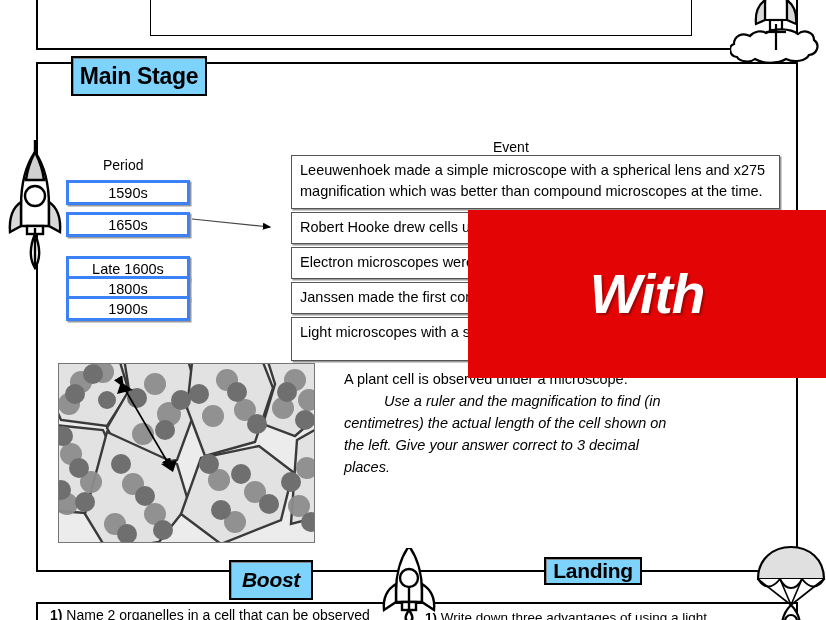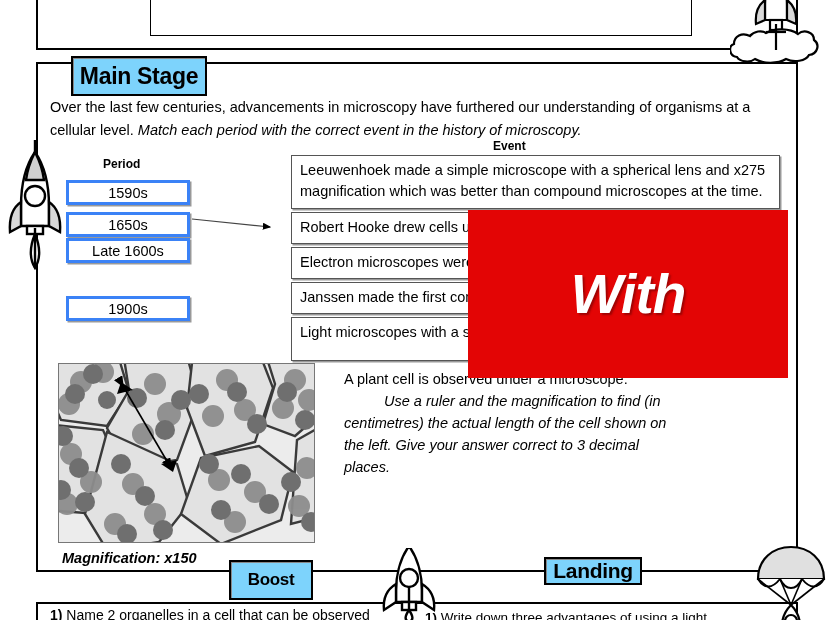--- a/index.html
+++ b/index.html
@@ -57,21 +57,22 @@
     box-shadow: 1px 1px 0 #888 inset;
   }
   .tab-main {
     left: 71px; top: 56px;
     width: 136px; height: 40px;
     font-size: 23px;
   }
   .tab-boost {
     left: 229px; top: 560px;
     width: 84px; height: 40px;
-    font-size: 17px;
+    font-size: 21px;
+    font-style: italic;
   }
   .tab-landing {
     left: 544px; top: 557px;
     width: 98px; height: 28px;
     font-size: 21px;
   }
 
   
   .top-list-box {
     position: absolute;
@@ -88,22 +89,22 @@
     left: 50px; top: 96px;
     width: 706px;
     font-size: 14.5px;
     line-height: 23px;
   }
   .intro .ital { font-style: italic; }
 
   
   .col-head {
     position: absolute;
-    font-weight: bold;
-    font-size: 12px;
+    font-weight: normal;
+    font-size: 14px;
   }
   .head-period { left: 103px; top: 157px; }
   .head-event  { left: 493px; top: 139px; }
 
   
   .period-box {
     position: absolute;
     left: 66px;
     width: 124px;
     height: 25px;
@@ -174,21 +175,21 @@
     left: 425px; top: 610px;
     width: 330px;
     font-size: 13.5px;
   }
   .q-num { font-weight: bold; }
 
   
   .answers-overlay {
     position: absolute;
     left: 468px; top: 210px;
-    width: 320px; height: 168px;
+    width: 358px; height: 168px;
     background: #e30505;
     z-index: 20;
     display: flex;
     flex-direction: column;
     align-items: center;
     justify-content: center;
   }
   .answers-overlay .line {
     color: #ffffff;
     font-weight: bold;
@@ -216,28 +217,28 @@
 
   <div class="top-list-box">
     
     
   </div>
 
   <div class="panel panel-main"></div>
 
   <div class="stage-tab tab-main">Main Stage</div>
 
-  <div class="intro"><span>Over the last few centuries, advancements in microscopy have furthered our understanding of organisms at a cellular level. </span><span class="ital">Match each period with the correct event in the history of microscopy.</span></div>
 
   <div class="col-head head-period">Period</div>
   <div class="col-head head-event">Event</div>
 
   <div class="period-box" style="top:180px">1590s</div>
   <div class="period-box" style="top:212px">1650s</div>
-  <div class="period-box" style="top:238px">Late 1600s</div>
+  <div class="period-box" style="top:256px">Late 1600s</div>
+  <div class="period-box" style="top:276px">1800s</div>
   <div class="period-box" style="top:296px">1900s</div>
 
   <div class="event-box" style="top:155px;height:54px">Leeuwenhoek made a simple microscope with a spherical lens and x275 magnification which was better than compound microscopes at the time.</div>
   <div class="event-box" style="top:212px;height:32px">Robert Hooke drew cells usin</div>
   <div class="event-box" style="top:247px;height:32px">Electron microscopes were d</div>
   <div class="event-box" style="top:282px;height:32px">Janssen made the first comp</div>
   <div class="event-box" style="top:317px;height:44px">Light microscopes with a sim made.</div>
 
   <svg class="connector" viewBox="0 0 826 620">
     <defs>
@@ -314,21 +315,20 @@
           <circle cx="252" cy="158" r="10"></circle>
       </g>
       <g stroke="#000" stroke-width="1.6" fill="none">
         <line x1="64" y1="22" x2="112" y2="104" marker-start="url(#arrowhead)" marker-end="url(#arrowhead)"></line>
       </g>
       <polygon points="62,18 74,26 58,30" fill="#000"></polygon>
       <polygon points="114,108 102,100 118,96" fill="#000"></polygon>
     </svg>
   </div>
 
-  <div class="mag-label">Magnification: x150</div>
 
   <div class="cell-task"><span>A plant cell is observed under a microscope. </span><span class="ital">Use a ruler and the magnification to find (in centimetres) the actual length of the cell shown on the left. Give your answer correct to 3 decimal places.</span></div>
 
   <div class="panel panel-bottom"></div>
 
   <div class="stage-tab tab-boost">Boost</div>
   <div class="stage-tab tab-landing">Landing</div>
 
   <div class="q-left"><span class="q-num">1)</span> <span>Name 2 organelles in a cell that can be observed</span></div>
   <div class="q-right"><span class="q-num">1)</span> <span>Write down three advantages of using a light</span></div>

